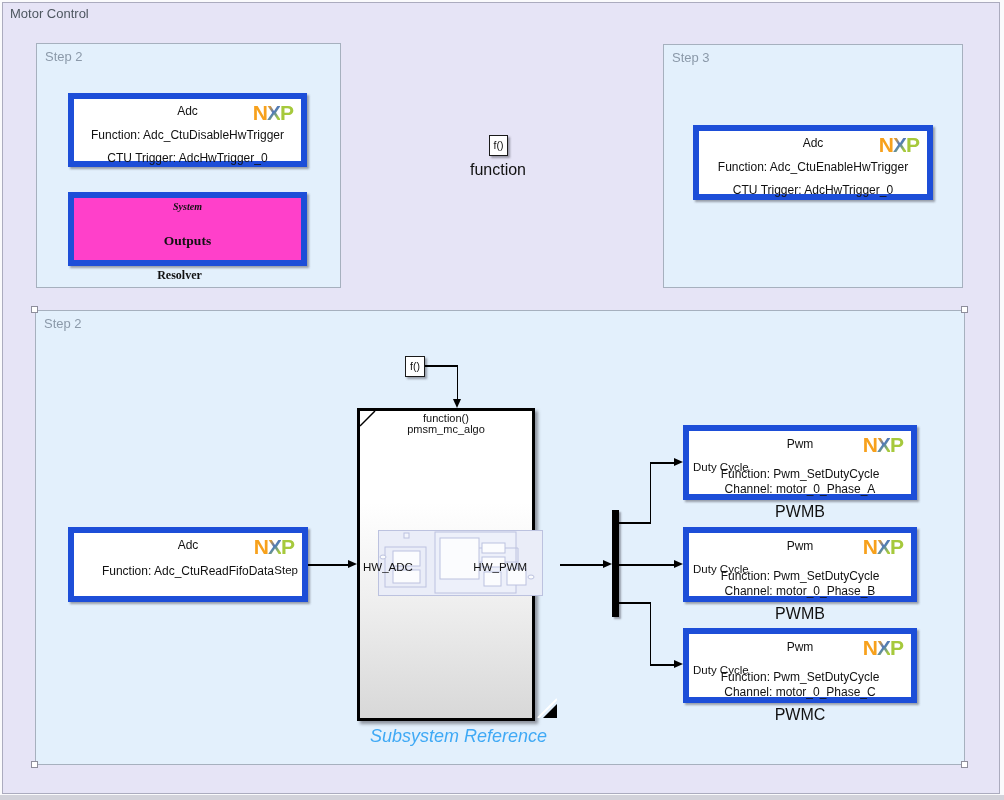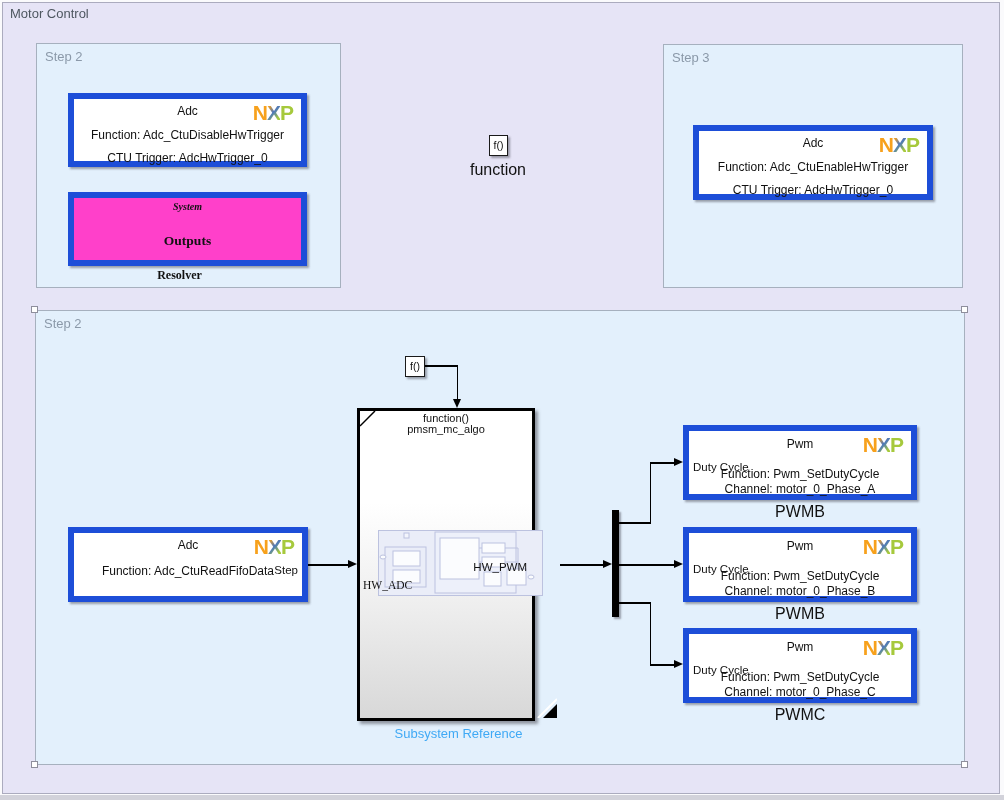--- a/index.html
+++ b/index.html
@@ -118,24 +118,24 @@
         <rect x="104" y="13" width="23" height="10" fill="#FBFCFE"></rect>
         <rect x="104" y="27" width="23" height="10" fill="#FBFCFE"></rect>
         <line x1="127" y1="18" x2="140" y2="18"></line>
         <line x1="127" y1="32" x2="140" y2="32"></line>
         <line x1="140" y1="18" x2="140" y2="44"></line>
         <rect x="106" y="42" width="17" height="14" fill="#FBFCFE"></rect>
         <rect x="129" y="39" width="19" height="16" fill="#FBFCFE"></rect>
         <ellipse cx="153" cy="47" rx="3" ry="2" fill="#FBFCFE"></ellipse>
       </g>
     </svg>
-    <div class="port-l" style="top:168px;left:3px;font-family:Liberation Serif, serif;">HW_ADC</div>
+    <div class="port-l" style="top:150px;left:3px;">HW_ADC</div>
     <div class="port-r" style="top:150px;right:5px;">HW_PWM</div>
   </div>
-  <div class="blabel" style="left:357px;top:726px;width:203px;font-size:13px;color:#3FA9F5;">Subsystem Reference</div>
+  <div class="blabel" style="left:357px;top:726px;width:203px;font-size:18px;color:#3FA9F5;font-style:italic;">Subsystem Reference</div>
 
   <div class="demux"></div>
 
   <div class="block" style="left:683px;top:425px;width:234px;height:75px;">
     <div class="bt" style="top:6px;">Pwm</div>
     <span class="nxp"><i class="n">N</i><i class="x">X</i><i class="p">P</i></span>
     <div class="port-l" style="top:30px;">Duty Cycle</div>
     <div class="bt" style="top:36px;">Function: Pwm_SetDutyCycle</div>
     <div class="bt" style="top:51px;">Channel: motor_0_Phase_A</div>
   </div>

